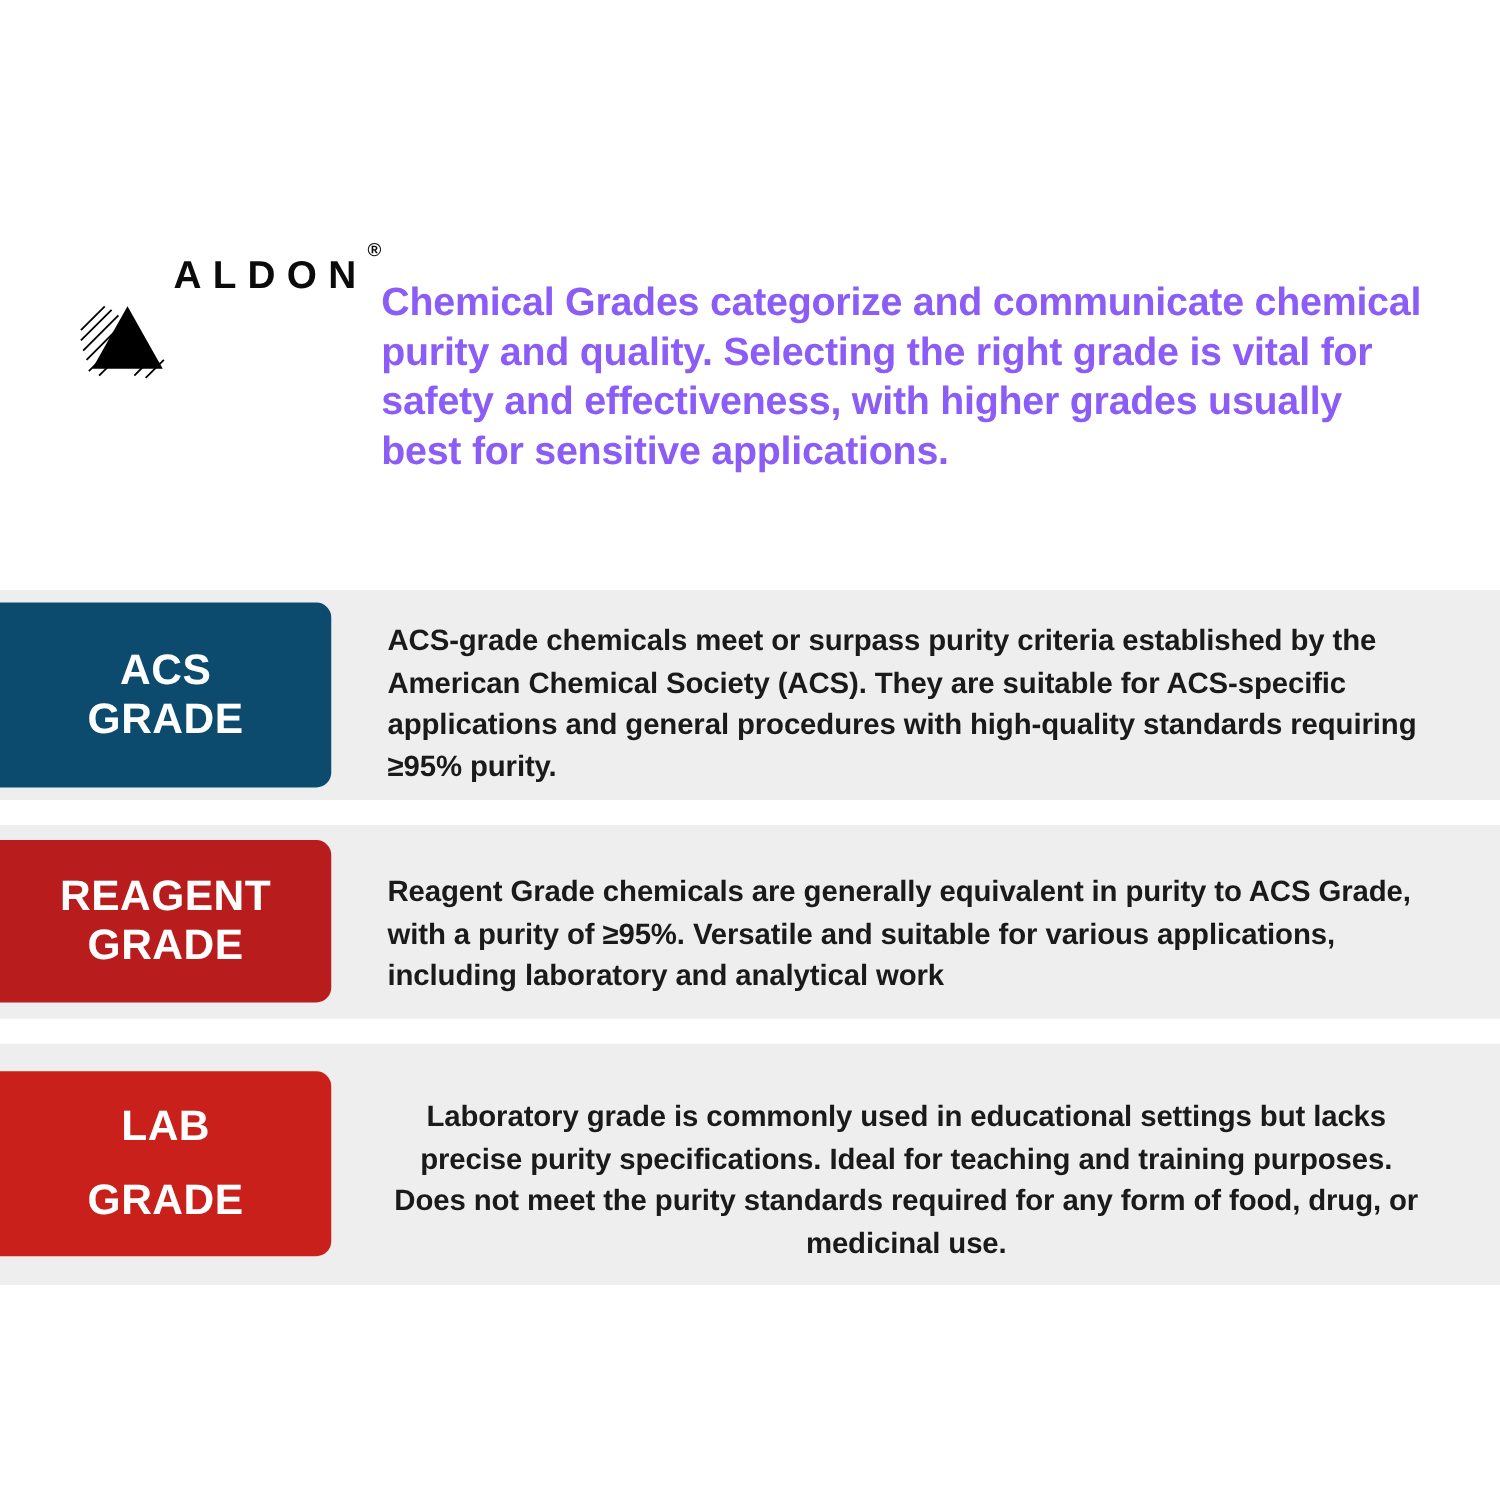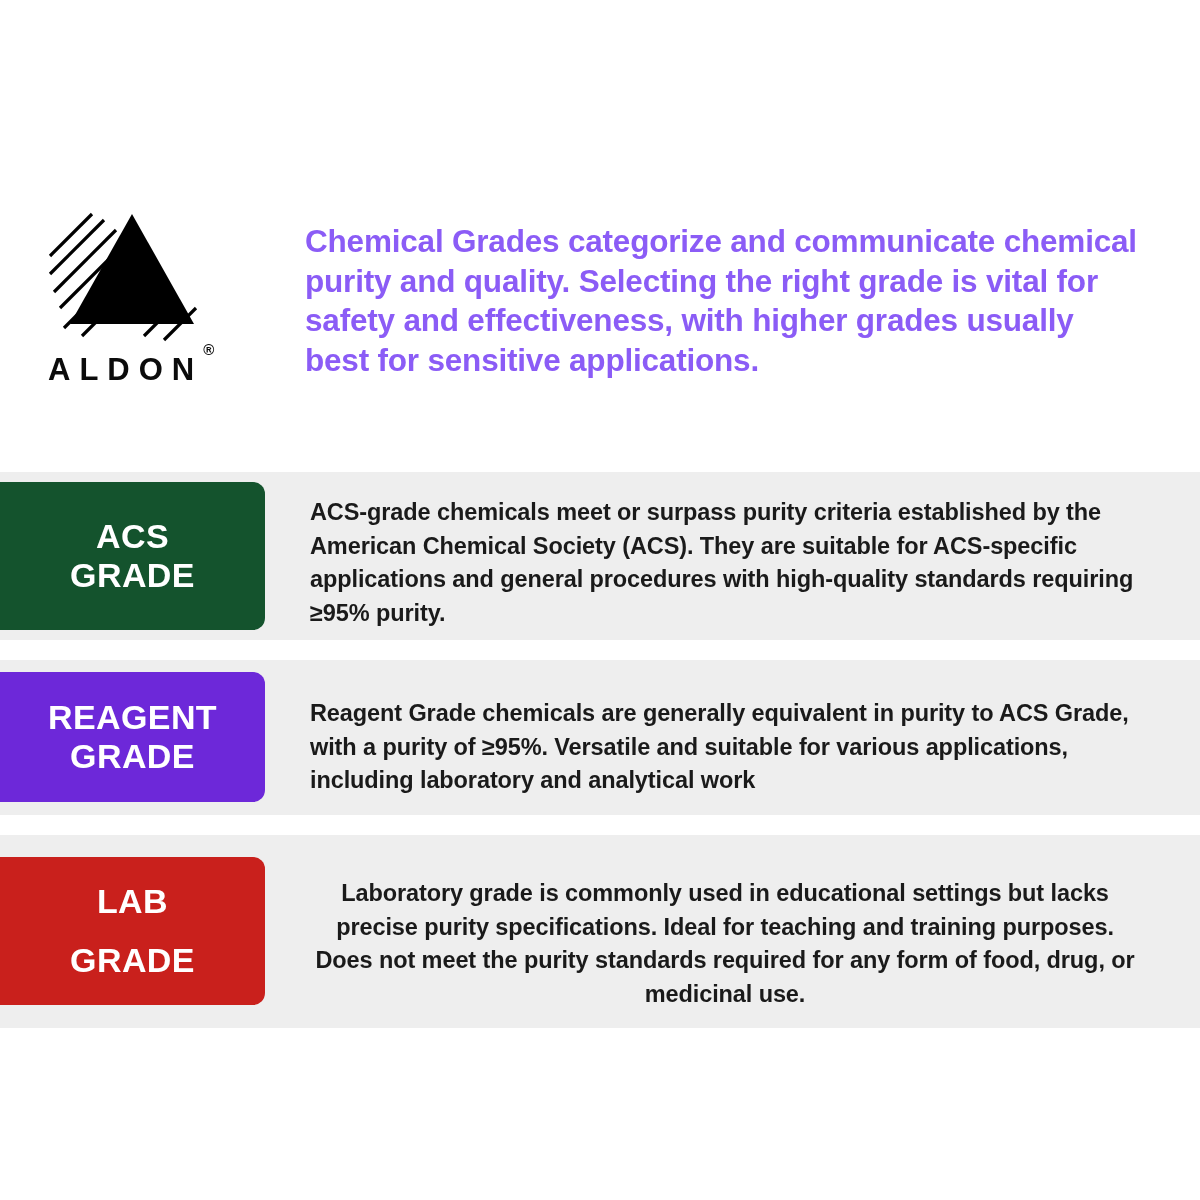--- a/index.html
+++ b/index.html
@@ -25,24 +25,24 @@
     position: absolute;
     left: 0;
     top: 196px;
     width: 1200px;
     height: 262px;
     display: flex;
     align-items: flex-start;
   }
   .logo-block {
     width: 305px;
-    padding-left: 44px;
+    padding-left: 62px;
     box-sizing: border-box;
     display: flex;
-    flex-direction: column;
+    flex-direction: row;
     align-items: flex-start;
   }
   .logo-mark {
     width: 160px;
     height: 150px;
     display: block;
   }
   .logo-wordmark {
     margin-top: 6px;
     margin-left: 4px;
@@ -137,29 +137,29 @@
           <line x1="100" y1="140" x2="132" y2="108"></line>
           <line x1="120" y1="144" x2="152" y2="112"></line>
         </g>
       </svg>
       <div class="logo-wordmark"><span>ALDON</span><sup>®</sup></div>
     </div>
     <div class="intro" style="color: #8b5cf6;">Chemical Grades categorize and communicate chemical purity and quality. Selecting the right grade is vital for safety and effectiveness, with higher grades usually best for sensitive applications.</div>
   </div>
 
   <div class="row row-1">
-    <div class="chip" style="background: #14532d;">
+    <div class="chip" style="background: #0c4a6e;">
       <span>ACS</span>
       <span>GRADE</span>
     </div>
     <div class="desc">ACS-grade chemicals meet or surpass purity criteria established by the American Chemical Society (ACS). They are suitable for ACS-specific applications and general procedures with high-quality standards requiring ≥95% purity.</div>
   </div>
 
   <div class="row row-2">
-    <div class="chip" style="background: #6d28d9;">
+    <div class="chip" style="background: #b91c1c;">
       <span>REAGENT</span>
       <span>GRADE</span>
     </div>
     <div class="desc">Reagent Grade chemicals are generally equivalent in purity to ACS Grade, with a purity of ≥95%. Versatile and suitable for various applications, including laboratory and analytical work</div>
   </div>
 
   <div class="row row-3">
     <div class="chip" style="background: rgb(201, 32, 28); gap: 20px;">
       <span>LAB</span>
       <span>GRADE</span>

